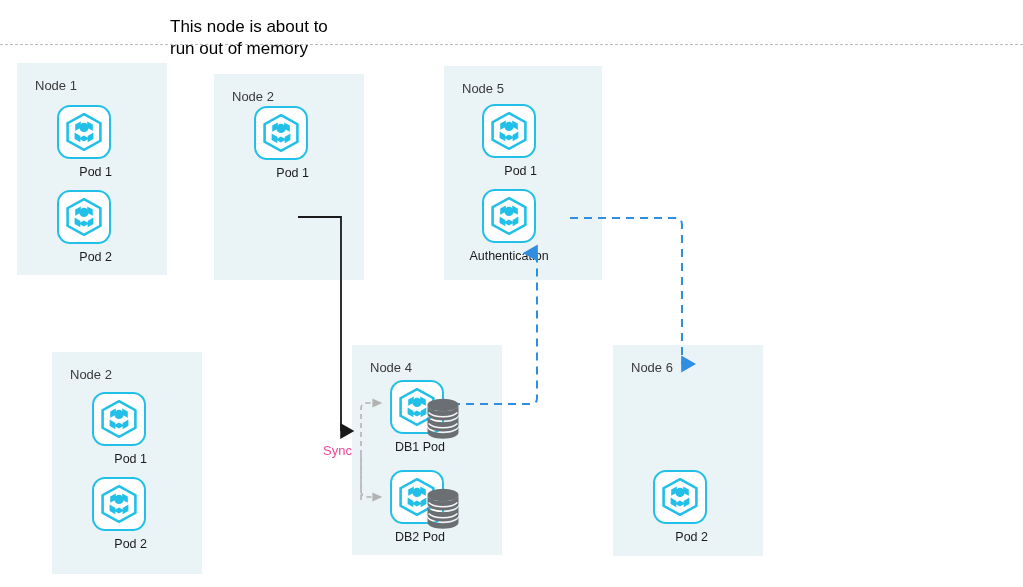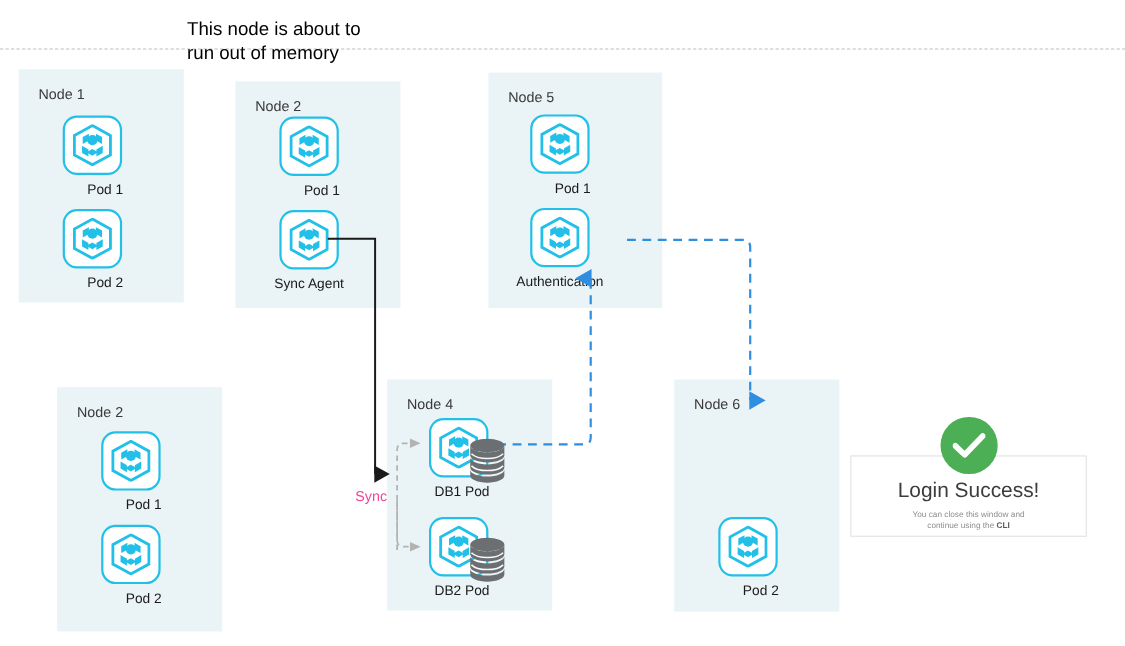--- a/index.html
+++ b/index.html
@@ -234,36 +234,20 @@
             <circle cx="18" cy="14.4" r="4.6"></circle>
             <path d="M9.2 11.6l5.6-3.1v6.2l-5.6 3.1z"></path>
             <path d="M26.8 11.6l-5.6-3.1v6.2l5.6 3.1z"></path>
             <path d="M8.6 19.6l5.8 3.3v6.4l-5.8-3.3z"></path>
             <path d="M27.4 19.6l-5.8 3.3v6.4l5.8-3.3z"></path>
             <path d="M17.9 22.5l5.3 3-5.3 3.1-5.3-3.1z"></path>
           </g>
         </svg>
       </div>
       <div class="pod-name">Pod 1</div>
-    </div>
-    <div class="pod" style="left:39px; top:117px;">
-      <div class="pod-icon">
-        <svg width="36" height="38" viewBox="0 0 36 38" aria-hidden="true">
-          <g fill="#22c0e8">
-            <path d="M18 1.2 34.4 10.2v17.6L18 36.8 1.6 27.8V10.2z" fill="none" stroke="#22c0e8" stroke-width="2.6"></path>
-            <circle cx="18" cy="14.4" r="4.6"></circle>
-            <path d="M9.2 11.6l5.6-3.1v6.2l-5.6 3.1z"></path>
-            <path d="M26.8 11.6l-5.6-3.1v6.2l5.6 3.1z"></path>
-            <path d="M8.6 19.6l5.8 3.3v6.4l-5.8-3.3z"></path>
-            <path d="M27.4 19.6l-5.8 3.3v6.4l5.8-3.3z"></path>
-            <path d="M17.9 22.5l5.3 3-5.3 3.1-5.3-3.1z"></path>
-          </g>
-        </svg>
-      </div>
-      <div class="pod-name">Sync Agent</div>
     </div>
   </div>
 
   <div class="node" style="left:444px; top:66px; width:158px; height:214px;">
     <div class="node-label">Node 5</div>
     <div class="pod" style="left:37px; top:38px;">
       <div class="pod-icon">
         <svg width="36" height="38" viewBox="0 0 36 38" aria-hidden="true">
           <g fill="#22c0e8">
             <path d="M18 1.2 34.4 10.2v17.6L18 36.8 1.6 27.8V10.2z" fill="none" stroke="#22c0e8" stroke-width="2.6"></path>
@@ -450,23 +434,14 @@
         <path d="M4.6,1 L9,8.8 L0.2,8.8 z" fill="#1a1a1a"></path>
       </marker>
     </defs>
 
     <g stroke="#1a1a1a" stroke-width="1.8" fill="none">
       <path d="M298,217 L341,217 L341,431" marker-end="url(#arrow-black)"></path>
     </g>
   </svg>
   <div class="wire-label" style="left:323px; top:443px;">Sync</div>
 
-  <div class="login-card">
-    <div class="check-badge">
-      <svg width="30" height="24" viewBox="0 0 30 24" aria-hidden="true">
-        <path d="M2.5 12.3 L11 20.4 L27.4 3.4" stroke="#ffffff" stroke-width="5.2" fill="none" stroke-linecap="round" stroke-linejoin="round"></path>
-      </svg>
-    </div>
-    <div class="login-title">Login Success!</div>
-    <div class="login-sub">You can close this window and<br>continue using the <b>CLI</b></div>
-  </div>
 
 </div>
 
 </body></html>

